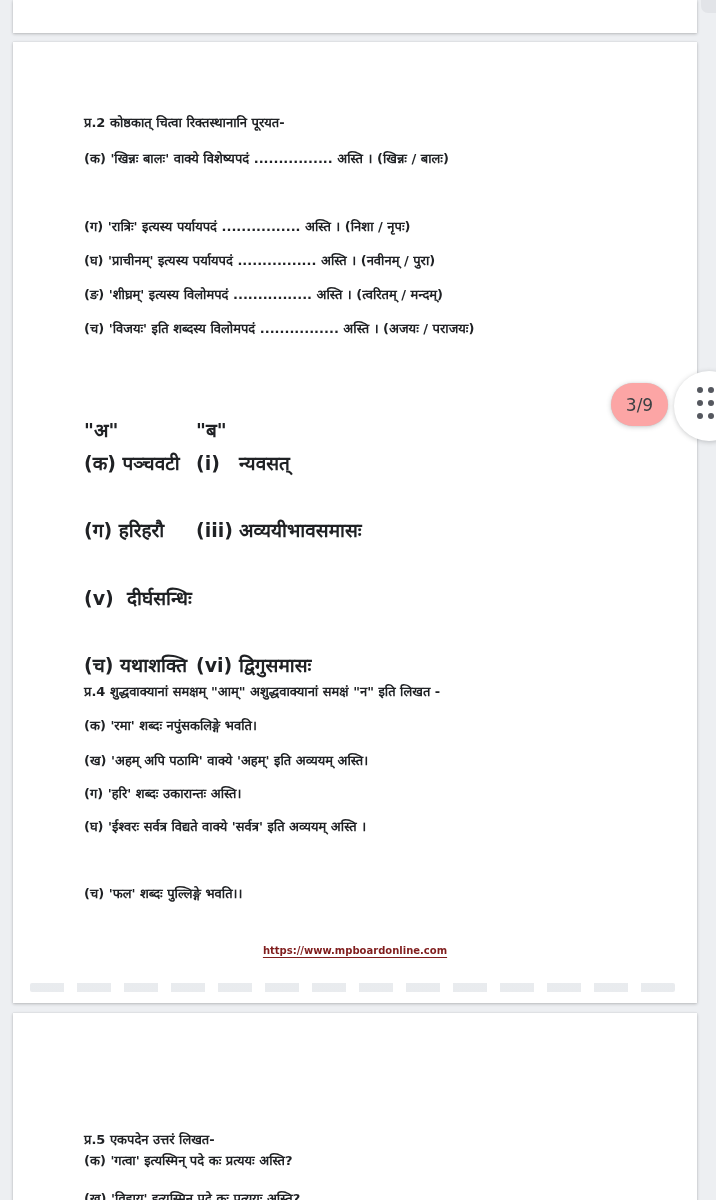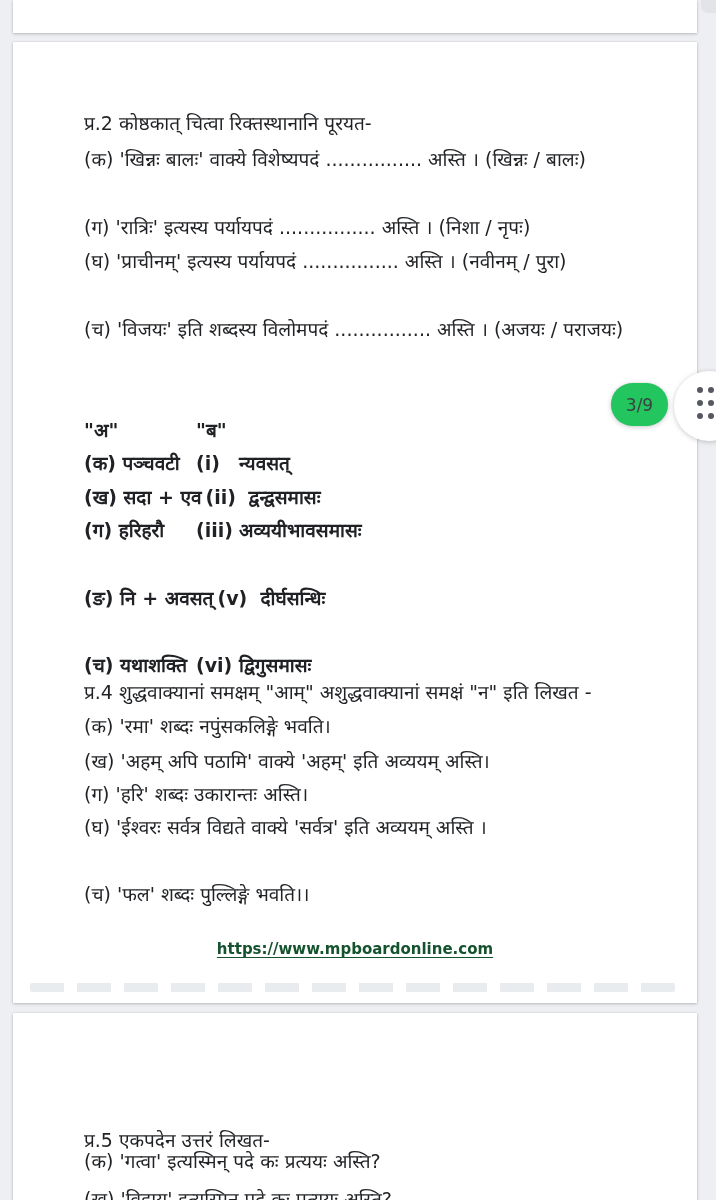--- a/index.html
+++ b/index.html
@@ -11,40 +11,40 @@
   }
   .page{
     position:absolute;left:13px;width:684px;background:#ffffff;
     box-shadow:0 1px 3px rgba(0,0,0,.22), 0 0 1px rgba(0,0,0,.12);
   }
   .page-prev{top:0;height:33px;}
   .page-main{top:42px;height:961px;}
   .page-next{top:1013px;height:200px;}
   .line{
     position:absolute;left:71px;right:14px;
-    font-size:19px;line-height:26px;font-weight:400;
+    font-size:13px;line-height:26px;font-weight:700;
     white-space:nowrap;letter-spacing:0;
   }
   .matchrow{position:absolute;left:71px;display:flex;font-size:19px;line-height:26px;font-weight:600;white-space:nowrap;}
   .matchrow .ma{display:inline-block;min-width:108px;padding-right:4px;}
   .matchrow .mn{display:inline-block;min-width:43px;}
   .linkline{position:absolute;left:0;right:0;text-align:center;}
   .linkline a{
-    font-size:15px;font-weight:600;color:#14532d;
+    font-size:10px;font-weight:600;color:#7f1d1d;
     text-underline-offset:3px;
   }
   .faded{
     position:absolute;left:17px;right:22px;top:941px;height:9px;border-radius:2px;
     background:repeating-linear-gradient(90deg,
       rgba(150,162,176,.30) 0 34px, rgba(150,162,176,0) 34px 47px);
     opacity:.7;
   }
   .pill{
     position:absolute;left:611px;top:383px;width:57px;height:43px;
-    background:#22c55e;border-radius:22px;
+    background:#fca5a5;border-radius:22px;
     box-shadow:0 1px 5px rgba(60,64,67,.28), 0 0 1px rgba(60,64,67,.2);
     display:flex;align-items:center;justify-content:center;
     font-size:17px;color:#3c4043;font-weight:400;z-index:5;
   }
   .fab{
     position:absolute;left:674px;top:371px;width:70px;height:70px;border-radius:50%;
     background:#fff;box-shadow:0 1px 5px rgba(60,64,67,.28);z-index:5;cursor:pointer;
   }
   .dots{
     position:absolute;left:23px;top:16px;
@@ -61,43 +61,38 @@
 <body>
 
 <div class="page page-prev"></div>
 
 <div class="page page-main">
 
   <div class="line" style="top:68px">प्र.2 कोष्ठकात् चित्वा रिक्तस्थानानि पूरयत-</div>
   <div class="line" style="top:104px">(क) 'खिन्नः बालः' वाक्ये विशेष्यपदं ................ अस्ति । (खिन्नः / बालः)</div>
   <div class="line" style="top:172px">(ग) 'रात्रिः' इत्यस्य पर्यायपदं ................ अस्ति । (निशा / नृपः)</div>
   <div class="line" style="top:206px">(घ) 'प्राचीनम्' इत्यस्य पर्यायपदं ................ अस्ति । (नवीनम् / पुरा)</div>
+  <div class="line" style="top:240px">(ङ) 'शीघ्रम्' इत्यस्य विलोमपदं ................ अस्ति । (त्वरितम् / मन्दम्)</div>
   <div class="line" style="top:274px">(च) 'विजयः' इति शब्दस्य विलोमपदं ................ अस्ति । (अजयः / पराजयः)</div>
 
   <div class="matchrow" style="top:375px">
     <span class="ma">"अ"</span>
     <span>"ब"</span>
   </div>
   <div class="matchrow" style="top:408px">
     <span class="ma">(क) पञ्चवटी</span>
     <span class="mn">(i)</span>
     <span>न्यवसत्</span>
   </div>
-  <div class="matchrow" style="top:442px">
-    <span class="ma">(ख) सदा + एव</span>
-    <span class="mn">(ii)</span>
-    <span>द्वन्द्वसमासः</span>
-  </div>
   <div class="matchrow" style="top:475px">
     <span class="ma">(ग) हरिहरौ</span>
     <span class="mn">(iii)</span>
     <span>अव्ययीभावसमासः</span>
   </div>
   <div class="matchrow" style="top:543px">
-    <span class="ma">(ङ) नि + अवसत्</span>
     <span class="mn">(v)</span>
     <span>दीर्घसन्धिः</span>
   </div>
   <div class="matchrow" style="top:610px">
     <span class="ma">(च) यथाशक्ति</span>
     <span class="mn">(vi)</span>
     <span>द्विगुसमासः</span>
   </div>
 
   <div class="line" style="top:637px">प्र.4 शुद्धवाक्यानां समक्षम् "आम्" अशुद्धवाक्यानां समक्षं "न" इति लिखत -</div>

